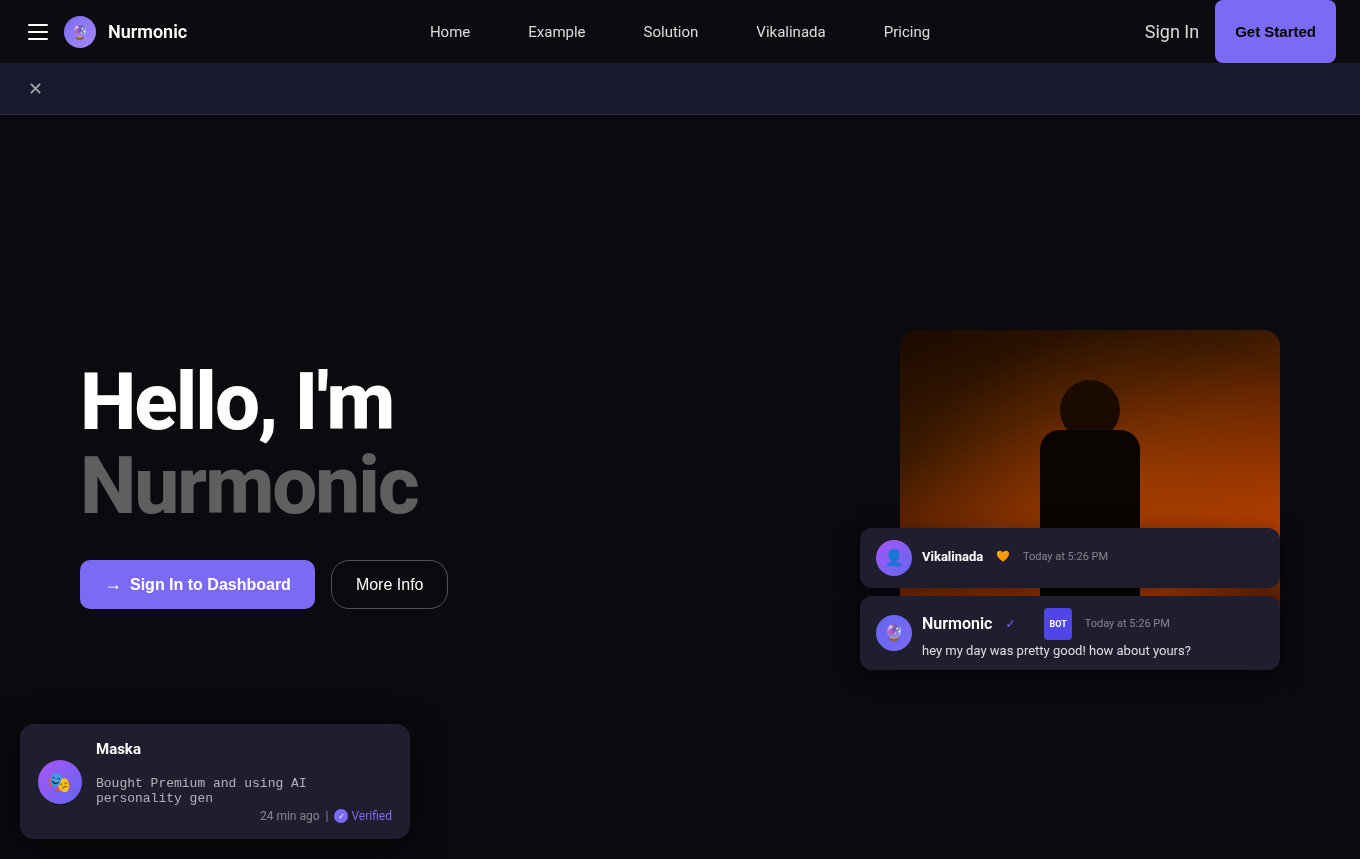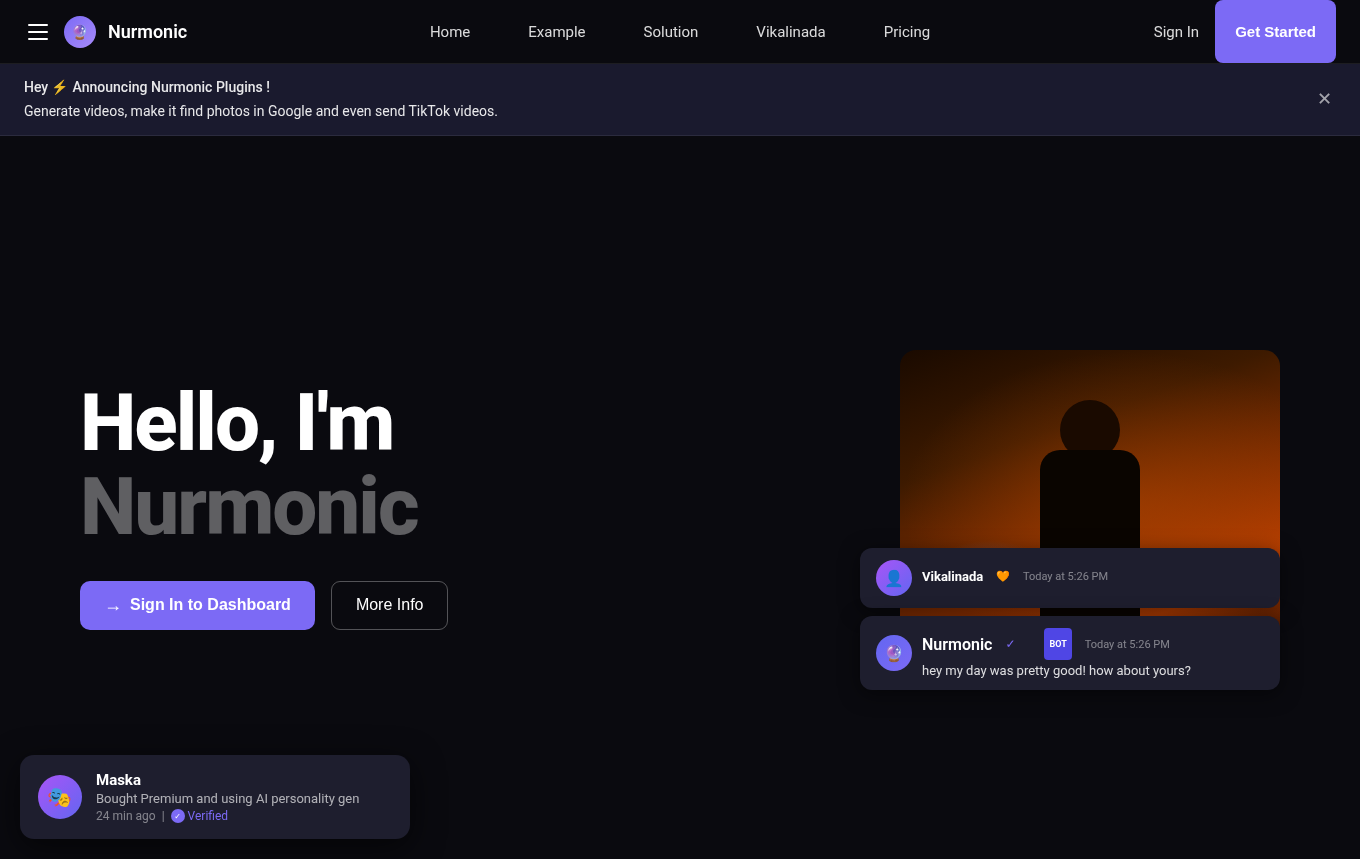--- a/index.html
+++ b/index.html
@@ -71,26 +71,26 @@
       cursor: pointer;
       text-decoration: none;
     }
     .nav-right {
       display: flex;
       align-items: center;
       gap: 16px;
     }
     .sign-in-link {
       color: rgba(255,255,255,0.85);
-      font-size: 15px;
+      font-size: 18px;
       cursor: pointer;
     }
     .get-started-btn {
       background: #7c6af5;
-      color: #ffffff;
+      color: #000000;
       border: none;
       padding: 23px 20px;
       border-radius: 8px;
       font-size: 15px;
       font-weight: 600;
       cursor: pointer;
     }
 
     
     .announcement-banner {
@@ -173,21 +173,21 @@
       font-weight: 600;
       cursor: pointer;
     }
     .btn-more-info {
       display: flex;
       align-items: center;
       background: transparent;
       color: #fff;
       border: 1.5px solid rgba(255,255,255,0.3);
       padding: 14px 24px;
-      border-radius: 9px;
+      border-radius: 18px;
       font-size: 16px;
       font-weight: 500;
       cursor: pointer;
     }
 
     
     .hero-right {
       flex: 1;
       display: flex;
       justify-content: flex-end;
@@ -351,33 +351,35 @@
       display: flex;
       align-items: center;
       justify-content: center;
       font-size: 20px;
     }
     .notif-content { flex: 1; }
     .notif-name {
       font-size: 15px;
       font-weight: 700;
       color: #fff;
-      margin-bottom: 2px;
+      margin-bottom: 18px;
     }
     .notif-desc {
       font-size: 13px;
       color: rgba(255,255,255,0.65);
       margin-bottom: 3px;
+      font-family: Liberation Mono, monospace;
     }
     .notif-meta {
       display: flex;
       align-items: center;
       gap: 6px;
       font-size: 12px;
       color: rgba(255,255,255,0.45);
+      justify-content: flex-end;
     }
     .verified-badge {
       display: flex;
       align-items: center;
       gap: 3px;
       color: #7c6af5;
       font-size: 12px;
     }
     .verified-dot {
       width: 14px;
@@ -411,24 +413,20 @@
     <a class="nav-link">Vikalinada</a>
     <a class="nav-link">Pricing</a>
   </div>
   <div class="nav-right">
     <span class="sign-in-link">Sign In</span>
     <button class="get-started-btn">Get Started</button>
   </div>
 </nav>
 
 <div class="announcement-banner">
-  <div class="announcement-text">
-    <div class="line1">Hey ⚡ Announcing Nurmonic Plugins !</div>
-    <div>Generate videos, make it find photos in Google and even send TikTok videos.</div>
-  </div>
   <span class="close-banner">✕</span>
 </div>
 
 <section class="hero">
   <div class="hero-left">
     <h1 class="hero-title">
       <div class="line1">Hello, I'm</div>
       <div class="line2">Nurmonic</div>
     </h1>
     <div class="hero-buttons">

